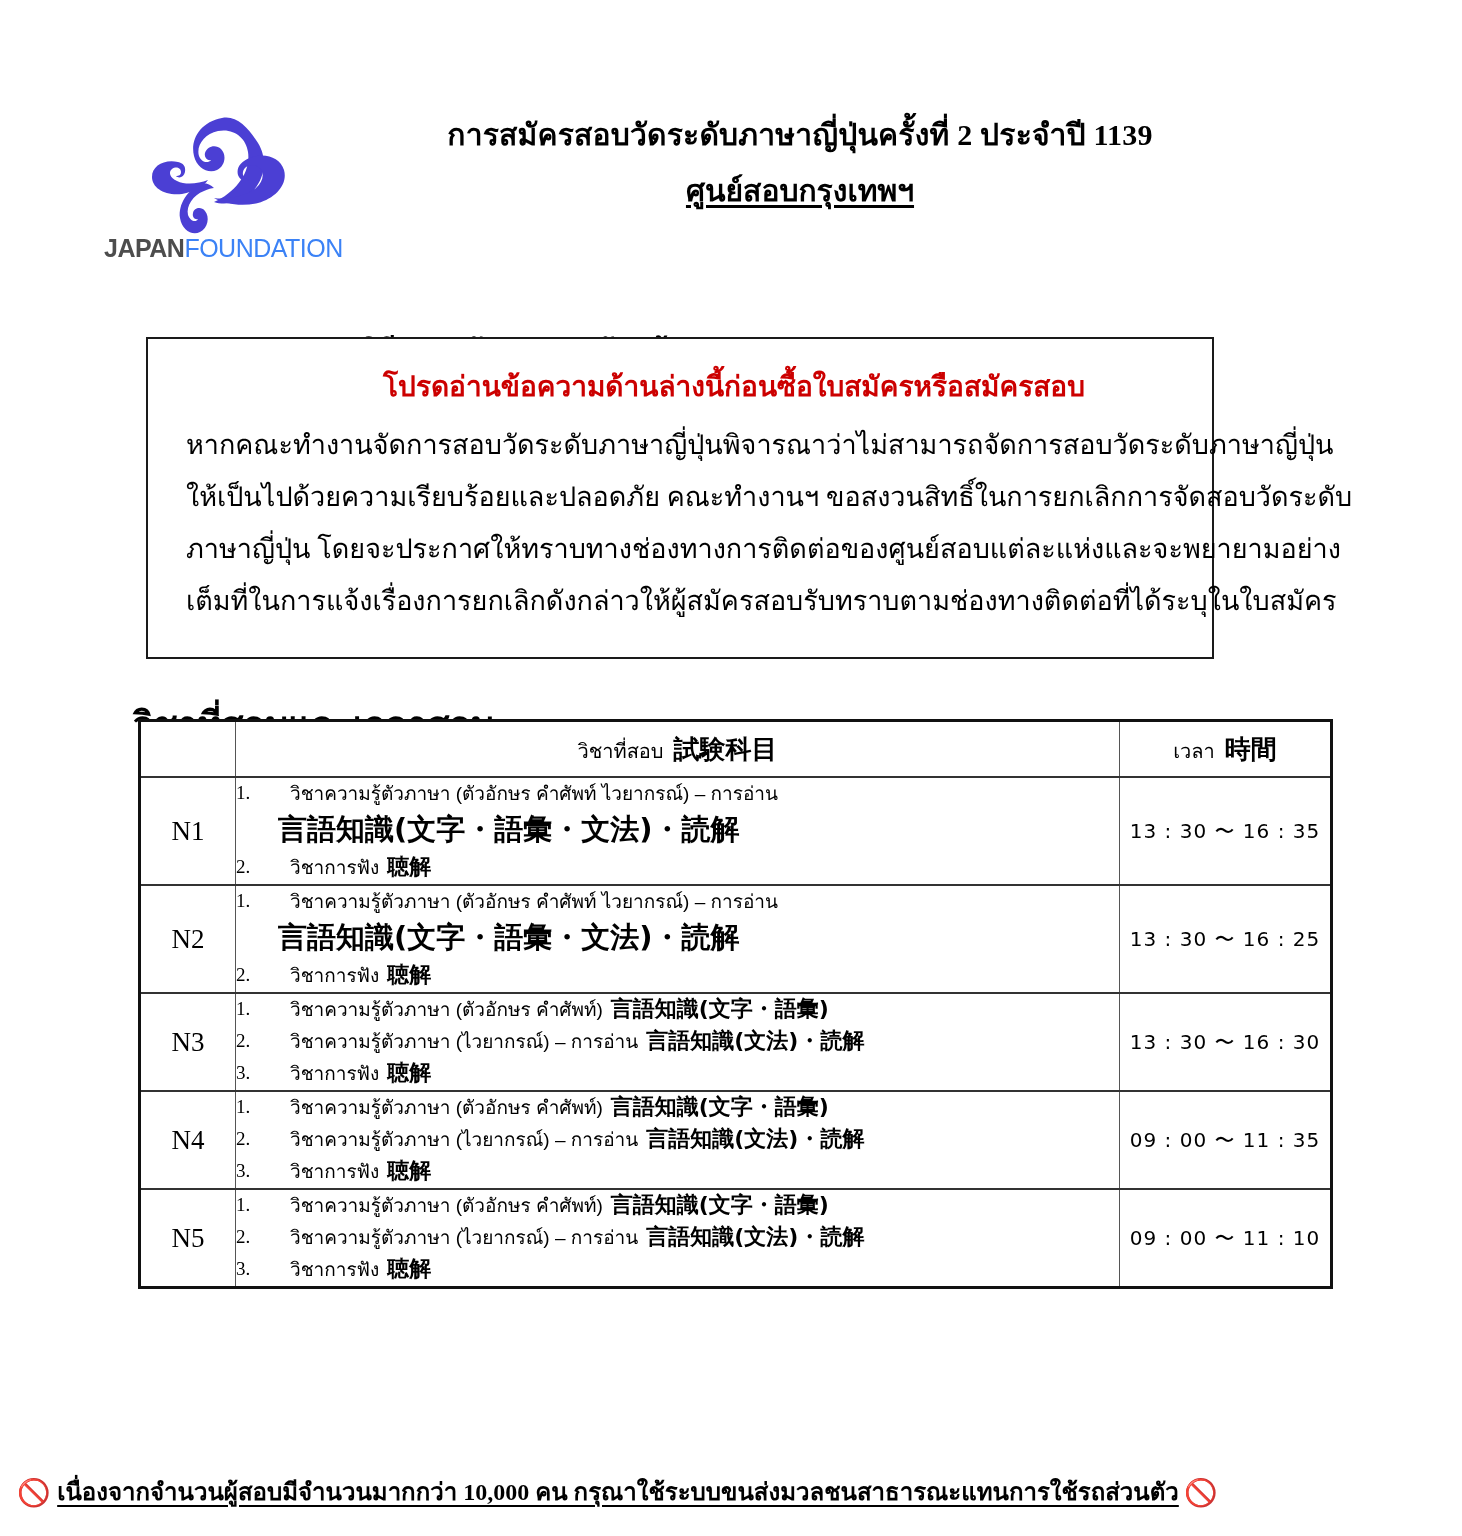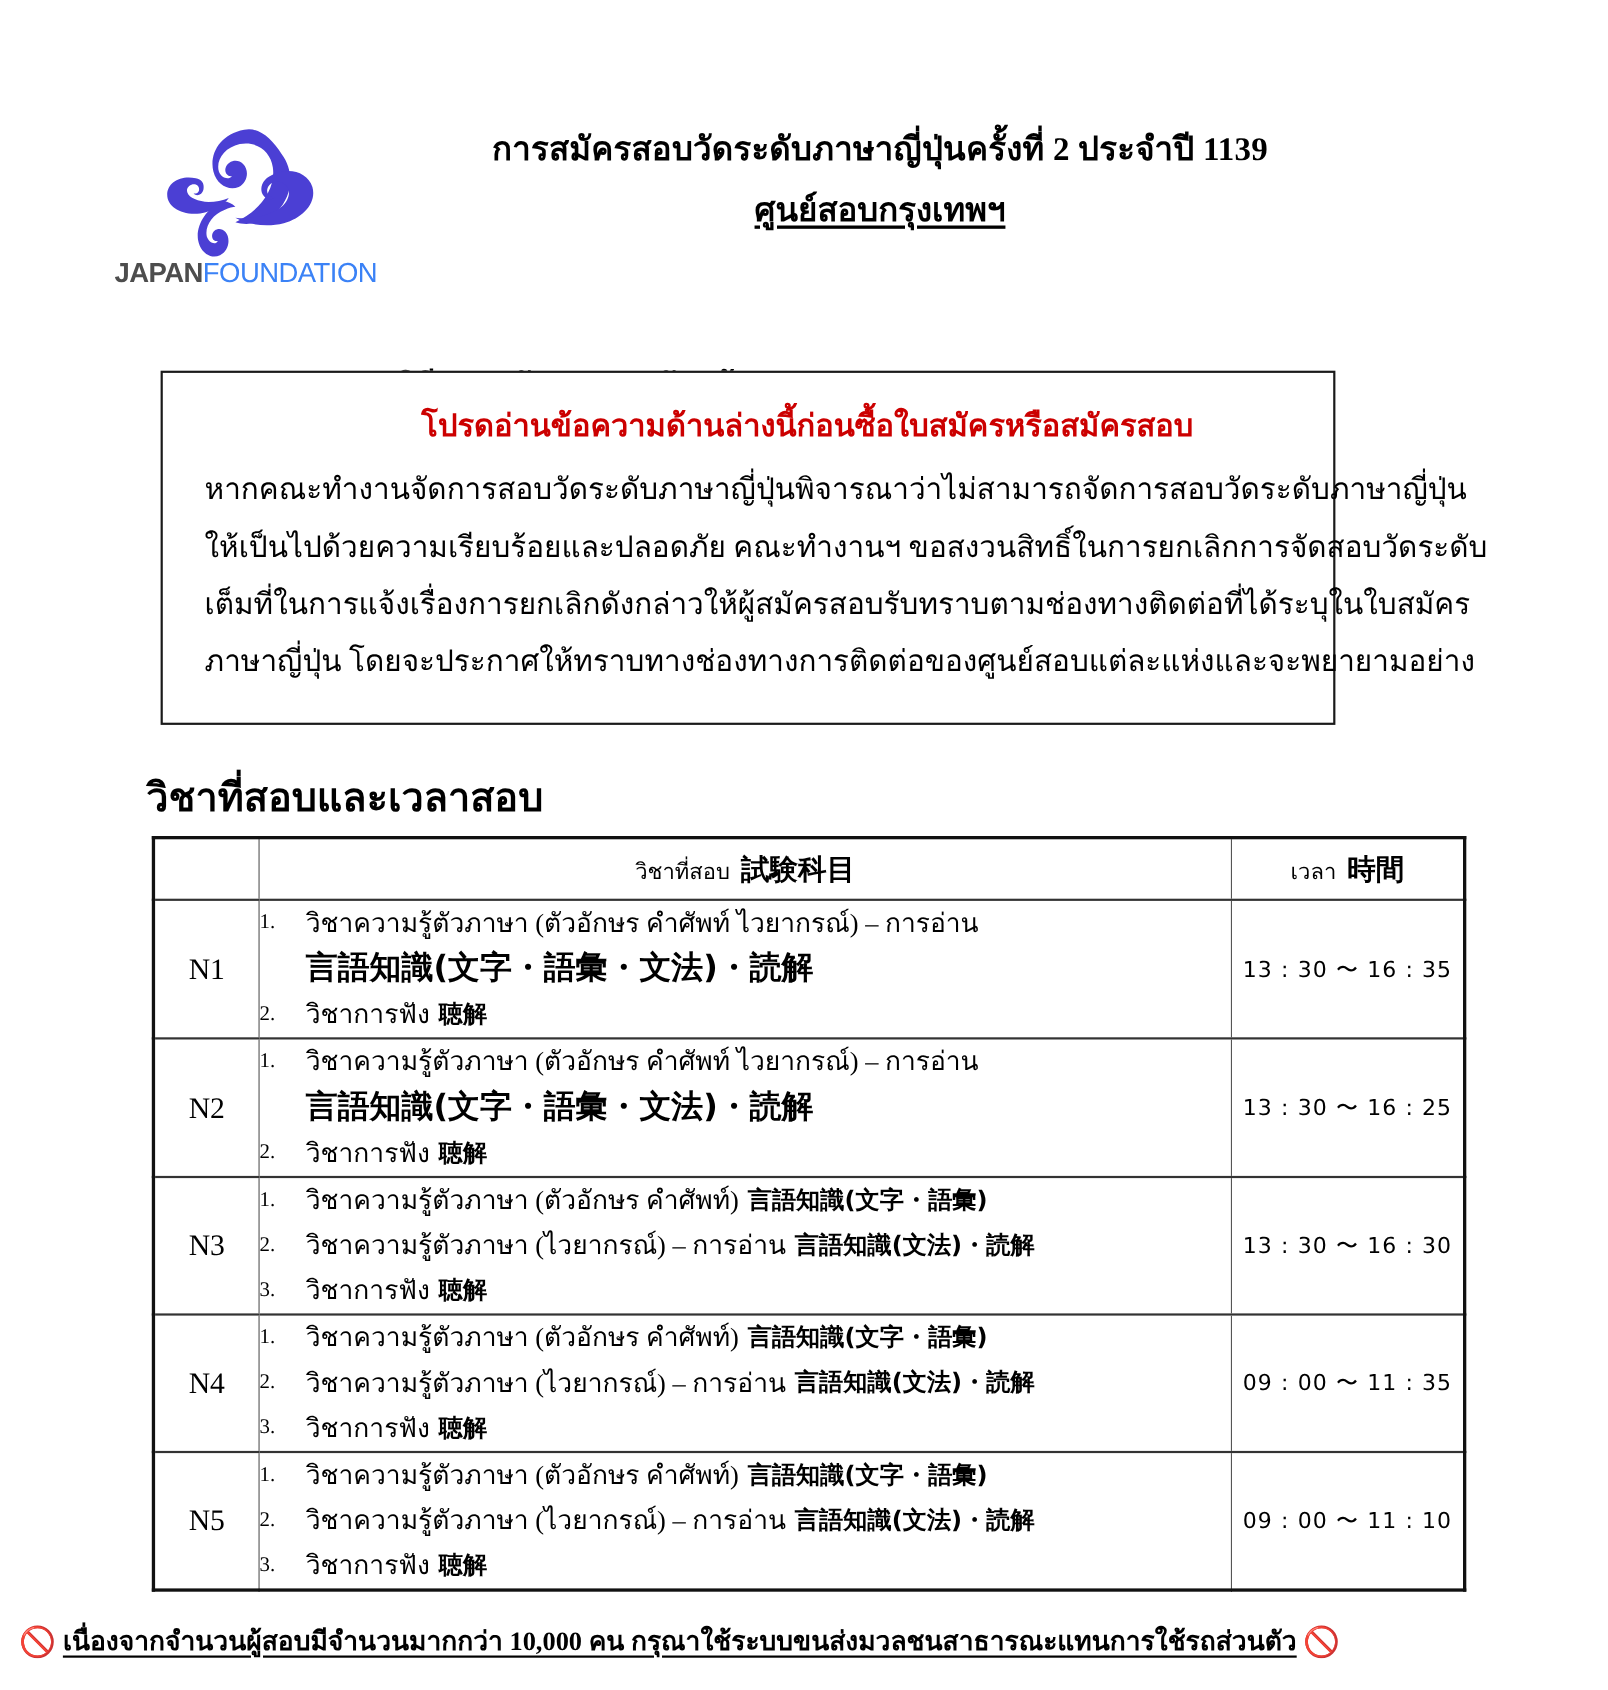--- a/index.html
+++ b/index.html
@@ -168,21 +168,21 @@
     top: 696px;
     font-size: 36px;
     font-weight: 700;
     white-space: nowrap;
   }
 
   
   .tbl-wrap {
     position: absolute;
     left: 138px;
-    top: 760px;
+    top: 719px;
     width: 1192px;
   }
   table.sched {
     border-collapse: collapse;
     width: 1192px;
     table-layout: fixed;
     border: 3px solid #111;
   }
   table.sched col.c-level { width: 96px; }
   table.sched col.c-subj  { width: 884px; }
@@ -251,23 +251,24 @@
     white-space: nowrap;
   }
   .num {
     display: inline-block;
     width: 42px;
     font-size: 19px;
     font-family: "Liberation Serif", "DejaVu Serif", serif;
     vertical-align: middle;
   }
   .th-text {
-    font-size: 24px;
-    font-family: Liberation Serif, serif;
+    font-size: 19px;
+    font-family: Liberation Sans, sans-serif;
     vertical-align: middle;
+    margin-left: 12px;
   }
   .jp-text {
     font-size: 22px;
     font-weight: 700;
     font-family: "DejaVu Sans", "Liberation Sans", sans-serif;
     vertical-align: middle;
     margin-left: 8px;
   }
   
   .jp-block {
@@ -336,22 +337,22 @@
     <div class="how-item-2">
       <span>2. สมัครทาง online ได้ที่ </span><a class="link" href="#">www.jlptonlinethailand.com</a>
     </div>
   </div>
 
   <div class="notice-box">
     <div class="notice-title">โปรดอ่านข้อความด้านล่างนี้ก่อนซื้อใบสมัครหรือสมัครสอบ</div>
     <div class="notice-body">
       <p>หากคณะทำงานจัดการสอบวัดระดับภาษาญี่ปุ่นพิจารณาว่าไม่สามารถจัดการสอบวัดระดับภาษาญี่ปุ่น</p>
       <p>ให้เป็นไปด้วยความเรียบร้อยและปลอดภัย คณะทำงานฯ ขอสงวนสิทธิ์ในการยกเลิกการจัดสอบวัดระดับ</p>
+      <p>ภาษาญี่ปุ่น  โดยจะประกาศให้ทราบทางช่องทางการติดต่อของศูนย์สอบแต่ละแห่งและจะพยายามอย่าง</p>
       <p>เต็มที่ในการแจ้งเรื่องการยกเลิกดังกล่าวให้ผู้สมัครสอบรับทราบตามช่องทางติดต่อที่ได้ระบุในใบสมัคร</p>
-      <p>ภาษาญี่ปุ่น  โดยจะประกาศให้ทราบทางช่องทางการติดต่อของศูนย์สอบแต่ละแห่งและจะพยายามอย่าง</p>
     </div>
   </div>
 
   <div class="section-label">วิชาที่สอบและเวลาสอบ</div>
 
   <div class="tbl-wrap">
     <table class="sched">
       <colgroup>
         <col class="c-level">
         <col class="c-subj">

